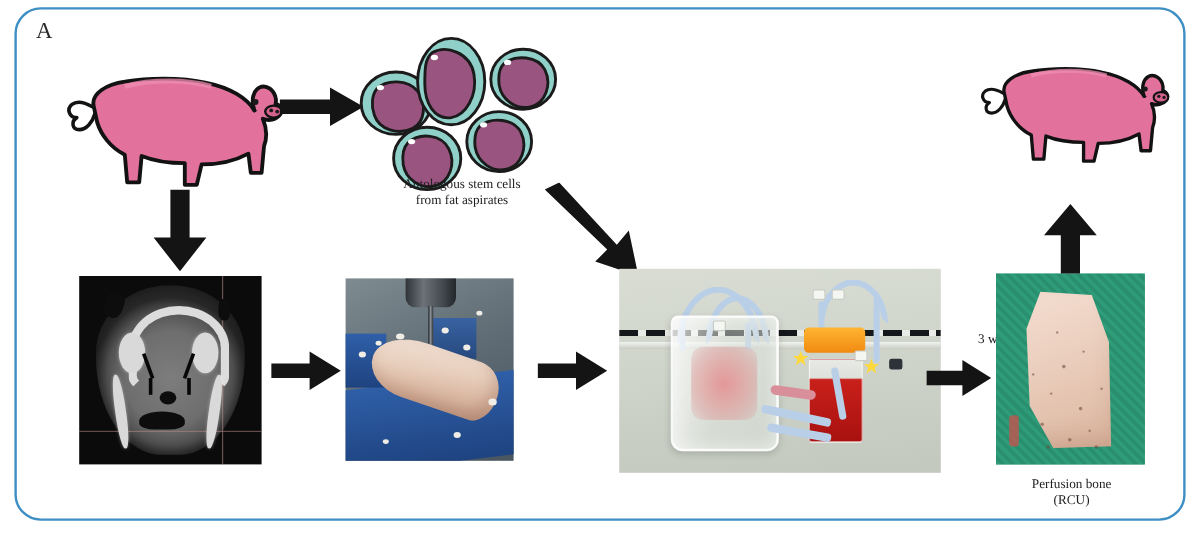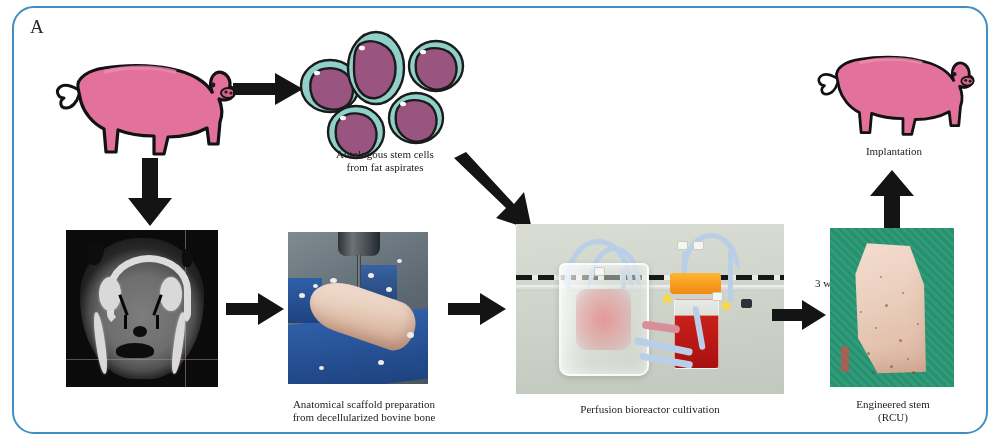--- a/index.html
+++ b/index.html
@@ -335,22 +335,20 @@
     <div class="mill-chip" style="left:8%;top:40%;width:6px;height:5px;"></div>
     <div class="mill-chip" style="left:18%;top:34%;width:5px;height:4px;"></div>
     <div class="mill-chip" style="left:30%;top:30%;width:7px;height:5px;"></div>
     <div class="mill-chip" style="left:57%;top:27%;width:6px;height:5px;"></div>
     <div class="mill-chip" style="left:70%;top:36%;width:6px;height:5px;"></div>
     <div class="mill-chip" style="left:78%;top:18%;width:5px;height:4px;"></div>
     <div class="mill-chip" style="left:64%;top:84%;width:6px;height:5px;"></div>
     <div class="mill-chip" style="left:22%;top:88%;width:5px;height:4px;"></div>
     <div class="mill-chip" style="left:85%;top:66%;width:7px;height:6px;"></div>
   </div>
-  <div class="cap" style="left:248px;top:398px;width:232px;">Anatomical scaffold preparation
-from decellularized bovine bone</div>
 
   <div class="arrow-h" style="left:448px;top:292px;width:60px;height:34px;">
     <svg viewBox="0 0 60 34" width="60" height="34">
       <path d="M0 11 L32 11 L32 1 L58 17 L32 33 L32 23 L0 23 Z" fill="#141414"></path>
     </svg>
   </div>
 
   <div class="photo" id="bio-photo">
     <div class="bio-shelfline"></div>
     <div class="bio-rail"></div>
@@ -371,21 +369,20 @@
     <div class="bio-tube-straight" style="left:46%;top:78%;width:20%;height:7px;transform:rotate(10deg);"></div>
     <div class="bio-tube-straight" style="left:67%;top:48%;width:6px;height:26%;transform:rotate(-10deg);"></div>
     <div class="bio-valve" style="left:54%;top:40%;"></div>
     <div class="bio-valve" style="left:76%;top:44%;"></div>
     <div class="bio-clip" style="left:29%;top:25%;"></div>
     <div class="bio-clip" style="left:60%;top:10%;"></div>
     <div class="bio-clip" style="left:66%;top:10%;"></div>
     <div class="bio-clip" style="left:73%;top:40%;"></div>
     <div class="bio-clip" style="left:84%;top:44%;background:#2d3138;border-color:#2d3138;"></div>
   </div>
-  <div class="cap" style="left:516px;top:403px;width:268px;">Perfusion bioreactor cultivation</div>
 
   <div class="cap" style="left:798px;top:277px;width:60px;">3 wks</div>
   <div class="arrow-h" style="left:772px;top:299px;width:56px;height:32px;">
     <svg viewBox="0 0 56 32" width="56" height="32">
       <path d="M0 10 L30 10 L30 1 L54 16 L30 31 L30 22 L0 22 Z" fill="#141414"></path>
     </svg>
   </div>
 
   <div class="photo" id="bone-photo">
     <div class="bone-graft"></div>
@@ -396,30 +393,29 @@
     <div class="bone-pore" style="left:62%;top:82%;width:2px;height:2px;"></div>
     <div class="bone-pore" style="left:48%;top:86%;width:3px;height:3px;"></div>
     <div class="bone-pore" style="left:70%;top:60%;width:2px;height:2px;"></div>
     <div class="bone-pore" style="left:24%;top:52%;width:2px;height:2px;"></div>
     <div class="bone-pore" style="left:40%;top:30%;width:2px;height:2px;"></div>
     <div class="bone-pore" style="left:58%;top:40%;width:2px;height:2px;"></div>
     <div class="bone-pore" style="left:34%;top:90%;width:3px;height:3px;"></div>
     <div class="bone-pore" style="left:66%;top:90%;width:3px;height:3px;"></div>
     <div style="position:absolute;left:9%;top:74%;width:8px;height:26px;background:#c0554e;opacity:.8;border-radius:3px;"></div>
   </div>
-  <div class="cap" style="left:822px;top:398px;width:142px;">Engineered stem
+  <div class="cap" style="left:822px;top:398px;width:142px;">Perfusion bone
 (RCU)</div>
 
   <div class="arrow-v" style="left:864px;top:170px;width:56px;height:60px;">
     <svg viewBox="0 0 56 60" width="56" height="60">
       <path d="M28 0 L50 26 L36 26 L36 58 L20 58 L20 26 L6 26 Z" fill="#141414"></path>
     </svg>
   </div>
 
-  <div class="cap" style="left:820px;top:145px;width:148px;">Implantation</div>
 
   <div style="position:absolute;left:806px;top:28px;width:180px;height:122px;">
     <svg viewBox="0 0 200 140" width="180" height="122">
       <g stroke="#121212" stroke-width="3.2" stroke-linejoin="round" stroke-linecap="round" fill="#e2719b">
         <path d="M32 56 C30 46 43 38 58 36 C76 33 104 32 126 37 C146 41 160 50 166 60
                  C170 56 176 53 182 54 C188 55 190 60 187 64 C184 68 178 69 173 67
                  C176 74 177 82 174 90 L172 112 L163 112 L161 96
                  C150 102 136 105 122 105 L118 122 L108 122 L108 104
                  C96 104 82 102 72 98 L70 120 L60 120 L58 97
                  C46 91 38 80 35 70 Z"></path>

